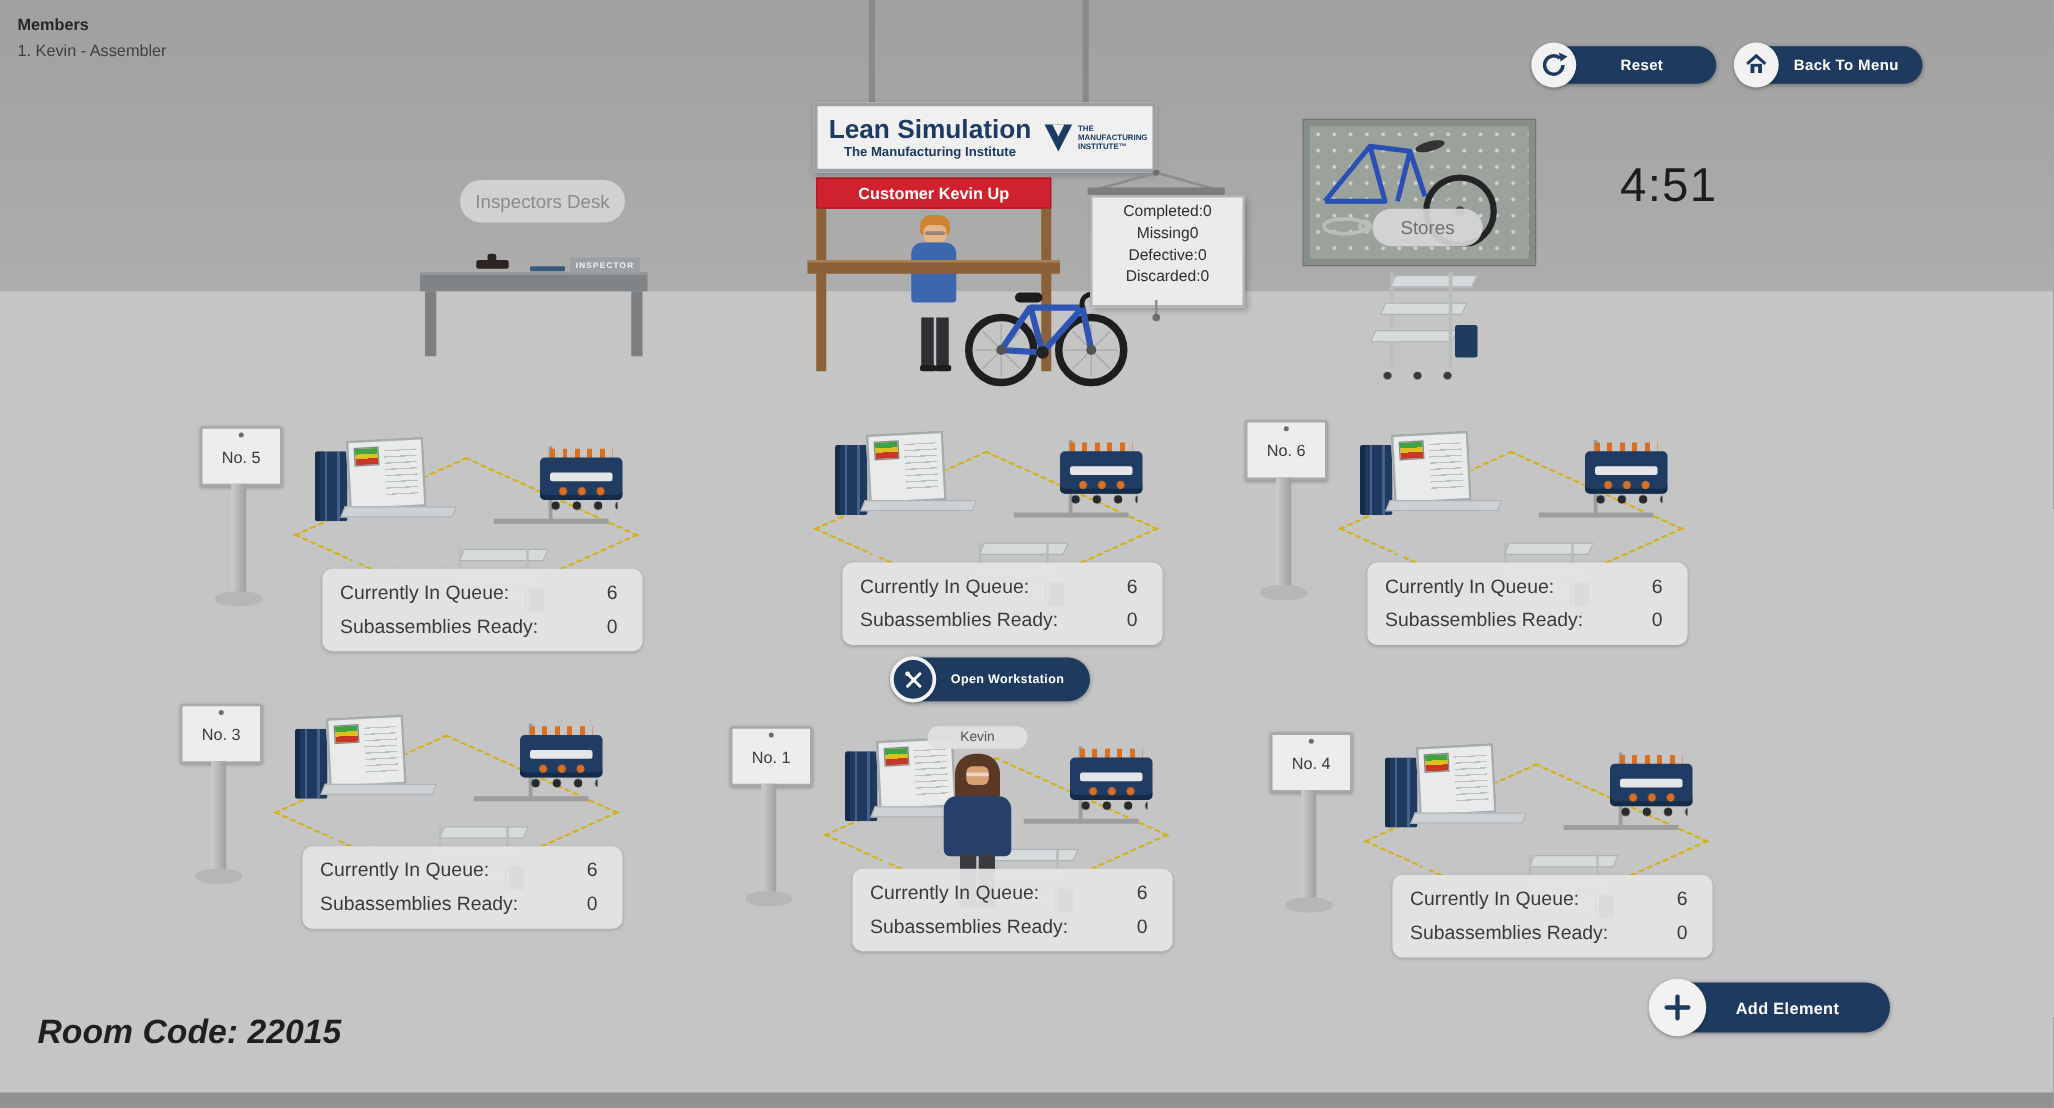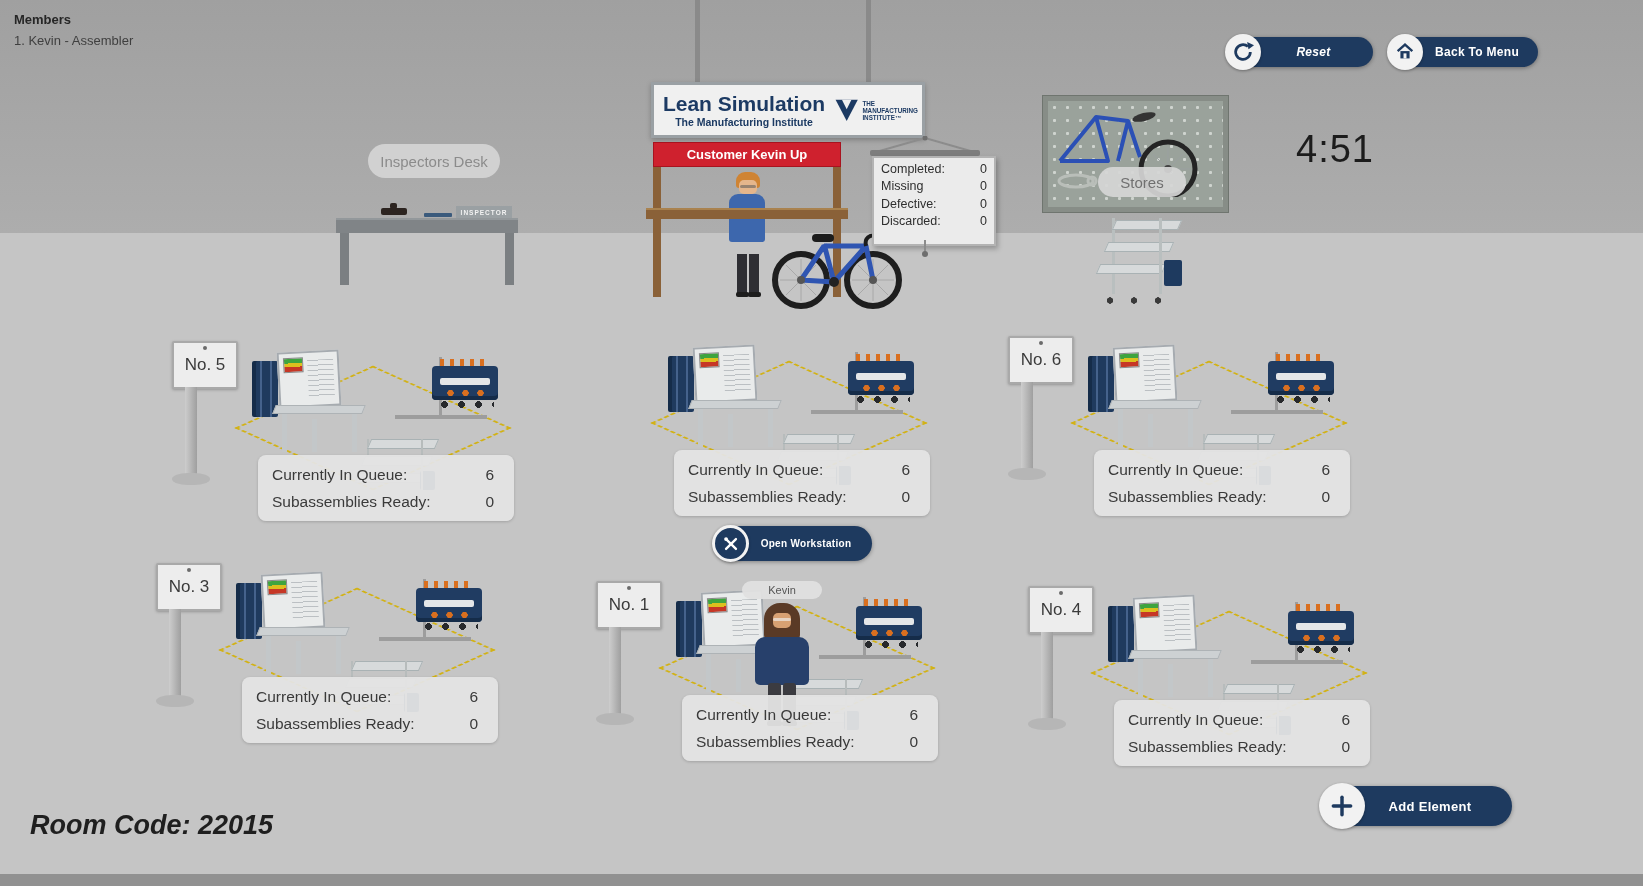--- a/index.html
+++ b/index.html
@@ -15,21 +15,21 @@
   .timer{position:absolute;left:1296px;top:128px;width:110px;font-size:38px;color:#1c1c1c;letter-spacing:1px;}
   .roomcode{position:absolute;left:30px;top:810px;font-size:27px;font-style:italic;font-weight:600;color:#1f1f1f;}
 
   
   .pillbtn{position:absolute;height:30px;background:#1e3a5f;border-radius:16px;color:#fff;
     display:flex;align-items:center;justify-content:center;font-size:12px;font-weight:bold;
     letter-spacing:.3px;box-shadow:0 1px 4px rgba(0,0,0,.35);cursor:pointer;}
   .pillbtn .circ{position:absolute;left:-3px;top:-3px;width:36px;height:36px;border-radius:50%;
     background:#f2f2f2;display:flex;align-items:center;justify-content:center;box-shadow:0 1px 3px rgba(0,0,0,.3);}
   .pillbtn .lab{padding-left:26px;}
-  .btn-reset{left:1228px;top:37px;width:145px;font-style:italic;}
+  .btn-reset{left:1228px;top:37px;width:145px;}
   .btn-back{left:1390px;top:37px;width:148px;}
   .btn-openws{left:714px;top:526px;width:158px;height:35px;border-radius:18px;font-size:10px;}
   .btn-openws .circ{width:37px;height:37px;left:-2px;top:-1px;background:#1e3a5f;border:3px solid #f2f2f2;box-sizing:border-box;}
   .btn-add{left:1322px;top:786px;width:190px;height:40px;border-radius:21px;font-size:13px;}
   .btn-add .circ{width:46px;height:46px;left:-3px;top:-3px;}
 
   
   .rod{position:absolute;top:0;width:5px;height:84px;background:#8a8a8a;}
   .hsign{position:absolute;left:651px;top:82px;width:268px;height:50px;background:#f0f0f0;
     border:3px solid #9aa0a4;box-shadow:0 2px 5px rgba(0,0,0,.25);display:flex;align-items:center;}
@@ -53,21 +53,21 @@
   .p-torso{position:absolute;left:83px;top:52px;width:36px;height:48px;background:#3d67ad;border-radius:9px 9px 3px 3px;}
   .p-legL,.p-legR{position:absolute;top:112px;width:10px;height:40px;background:#2e2e33;}
   .p-legL{left:91px;} .p-legR{left:103px;}
   .p-legL::after,.p-legR::after{content:"";position:absolute;left:-1px;top:38px;width:13px;height:5px;background:#1d1d1d;border-radius:2px;}
 
   
   .scoreboard{position:absolute;left:862px;top:136px;width:126px;height:120px;}
   .scoreboard .topbar{position:absolute;left:8px;top:14px;width:110px;height:6px;background:#7d7d7d;border-radius:2px;}
   .scoreboard .panel{position:absolute;left:10px;top:20px;width:106px;height:80px;background:#ebebeb;
     border:2px solid #b3b3b3;box-shadow:2px 3px 5px rgba(0,0,0,.25);padding:3px 7px;box-sizing:content-box;}
-  .scoreboard .srow{display:flex;justify-content:space-between;font-size:12.5px;color:#2e2e2e;line-height:17.4px;}
+  .scoreboard .srow{display:flex;justify-content:center;font-size:12.5px;color:#2e2e2e;line-height:17.4px;}
   .scoreboard .cord{position:absolute;left:62px;top:104px;width:2px;height:12px;background:#8c8c8c;}
   .scoreboard .cord::after{content:"";position:absolute;left:-2px;top:11px;width:6px;height:6px;border-radius:50%;background:#6e6e6e;}
 
   
   .pegboard{position:absolute;left:1043px;top:96px;width:175px;height:106px;background:#9aa29b;
     border:5px solid #878d87;outline:1px solid #6f756f;cursor:pointer;
     background-image:radial-gradient(circle,#cfd4cf 1.3px,transparent 1.8px);background-size:13px 13px;}
   .stores-pill{position:absolute;left:50px;top:66px;width:88px;height:30px;background:rgba(214,214,214,.92);
     border-radius:15px;display:flex;align-items:center;justify-content:center;font-size:15px;color:#707070;}
   .storecart{position:absolute;left:1096px;top:212px;width:86px;height:96px;}
@@ -93,22 +93,22 @@
     display:flex;align-items:center;justify-content:center;font-size:6.5px;letter-spacing:1px;font-weight:bold;color:#f2f2f2;}
 
   
   .bike{position:absolute;left:768px;top:228px;}
 
   
   .station{position:absolute;width:370px;height:210px;cursor:pointer;}
   .diamond{position:absolute;left:115px;top:-5px;width:190px;height:190px;
     border:3px dashed #d2b216;transform:scaleY(.45) rotate(45deg);}
   .signpost{position:absolute;left:0;top:6px;width:66px;height:150px;}
-  .signpost .plate{position:absolute;left:12px;top:0;width:62px;height:44px;background:#ededed;border:2px solid #a9a9a9;
-    border-radius:2px;display:flex;align-items:center;justify-content:center;font-size:17px;color:#3b3b3b;
+  .signpost .plate{position:absolute;left:0;top:0;width:62px;height:44px;background:#ededed;border:2px solid #a9a9a9;
+    border-radius:2px;display:flex;align-items:center;justify-content:center;font-size:13px;color:#3b3b3b;
     box-shadow:0 1px 3px rgba(0,0,0,.25);}
   .signpost .plate::before{content:"";position:absolute;left:29px;top:3px;width:4px;height:4px;border-radius:50%;background:#6b6b6b;}
   .signpost .pole{position:absolute;left:25px;top:46px;width:12px;height:90px;background:linear-gradient(90deg,#cdcdcd,#9f9f9f);}
   .signpost .base{position:absolute;left:12px;top:132px;width:38px;height:12px;background:#b6b6b6;border-radius:50%/60%;}
   .bench{position:absolute;left:92px;top:12px;width:120px;height:110px;}
   .bench .cab{position:absolute;left:0;top:14px;width:26px;height:56px;background:#1f3a5e;border-radius:2px;
     box-shadow:inset 4px 0 0 #152c49;background-image:repeating-linear-gradient(90deg,transparent 0 8px,#45628c 8px 10px);}
   .bench .board{position:absolute;left:26px;top:4px;width:58px;height:52px;background:#e9ebeb;border:2px solid #a6abb0;transform:rotate(-3deg);}
   .bench .chart{position:absolute;left:4px;top:4px;width:18px;height:13px;border:1px solid #888;
     background:linear-gradient(#3fa43f 0 34%,#ddbf1e 34% 62%,#c63726 62% 100%);}

